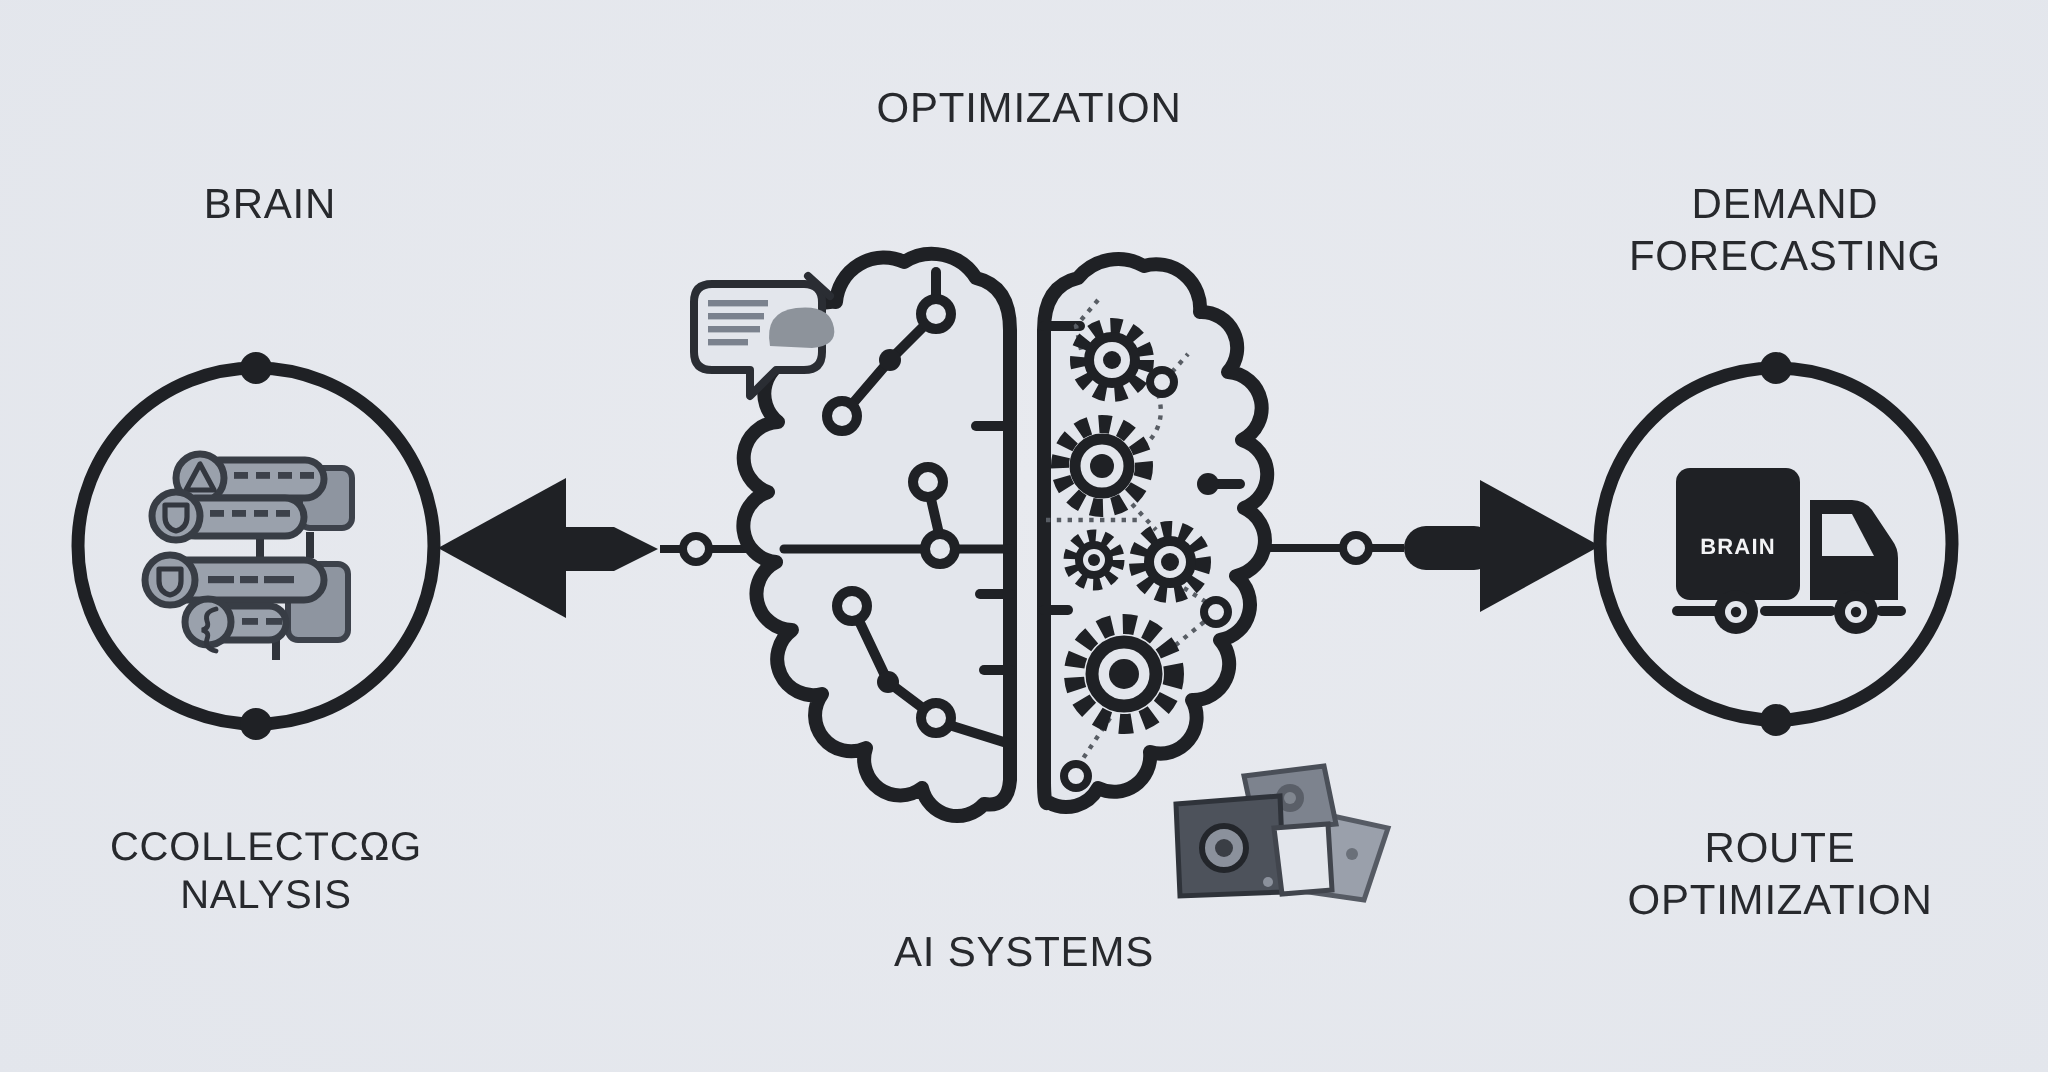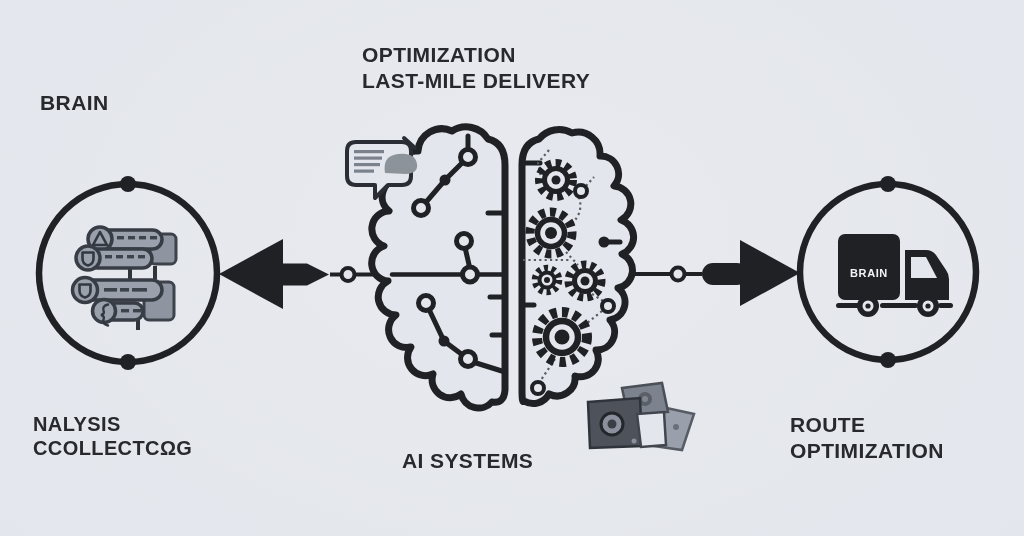--- a/index.html
+++ b/index.html
@@ -2,48 +2,51 @@
 <html><head>
 <meta charset="utf-8">
 <style>
   html,body{margin:0;padding:0;}
   .stage{
     position:relative; width:1024px; height:536px; overflow:hidden;
     background: radial-gradient(120% 160% at 50% 45%, #e8eaef 0%, #e3e6ec 55%, #d7dae2 100%);
     font-family:"Liberation Sans", sans-serif;
   }
   .label{
-    position:absolute; font-weight:700;
+    position:absolute; text-align:center; font-weight:400;
     color:#27292d; line-height:1.22; letter-spacing:.4px;
   }
   .label span{display:block;}
   .lab-tl{left:40px;  top:90px;  width:190px; font-size:21px;}
   .lab-tc{left:362px; top:42px;  width:305px; font-size:21px;}
   .lab-tr{left:795px; top:90px;  width:195px; font-size:21px;}
   .lab-bl{left:33px;  top:412px; width:200px; font-size:20px;}
-  .lab-bc{left:402px; top:448px; width:220px; font-size:21px;}
+  .lab-bc{left:402px; top:464px; width:220px; font-size:21px;}
   .lab-br{left:790px; top:412px; width:200px; font-size:21px;}
   svg{position:absolute; left:0; top:0;}
   text.truck-t{font-family:"Liberation Sans",sans-serif; font-weight:700; font-size:11px; letter-spacing:.6px; fill:#f2f3f5;}
 </style>
 </head>
 <body>
 
 <div class="stage">
 
   <div class="label lab-tl">
     <span>BRAIN</span>
   </div>
   <div class="label lab-tc">
     <span>OPTIMIZATION</span>
-    <span>LAST-MILE DELIVERY</span>
+  </div>
+  <div class="label lab-tr">
+    <span>DEMAND</span>
+    <span>FORECASTING</span>
   </div>
   <div class="label lab-bl">
+    <span>CCOLLECTCΩG</span>
     <span>NALYSIS</span>
-    <span>CCOLLECTCΩG</span>
   </div>
   <div class="label lab-bc">
     <span>AI SYSTEMS</span>
   </div>
   <div class="label lab-br">
     <span>ROUTE</span>
     <span>OPTIMIZATION</span>
   </div>
 
   <svg width="1024" height="536" viewBox="0 0 1024 536">

